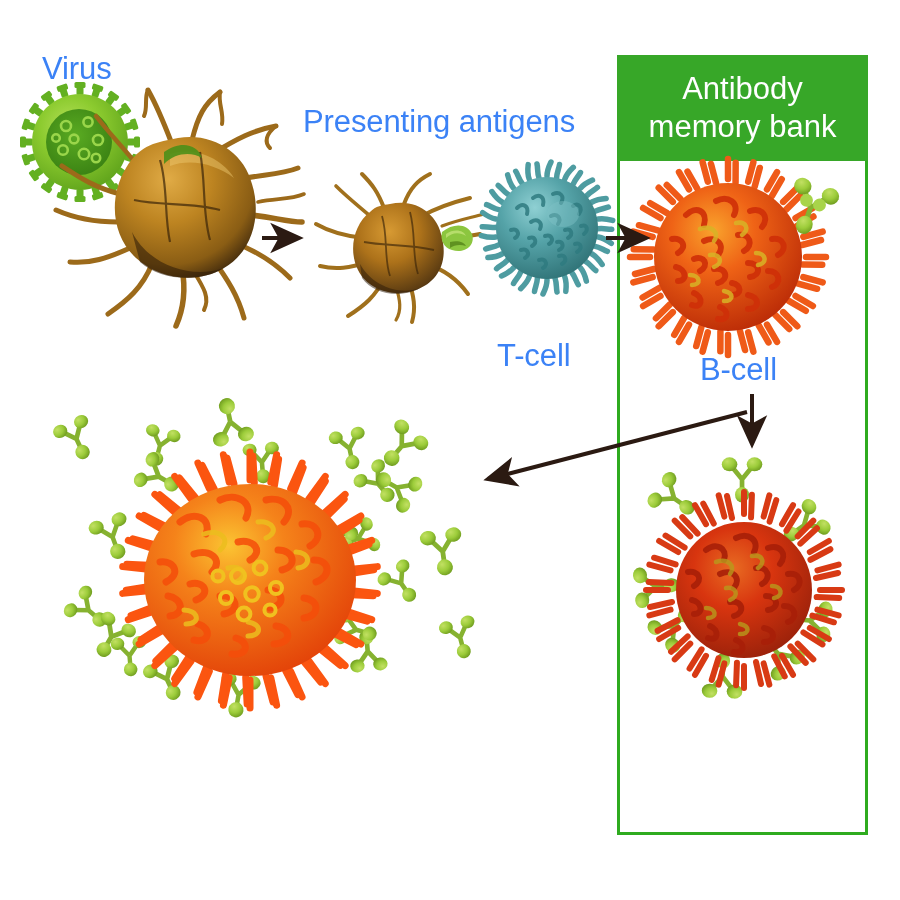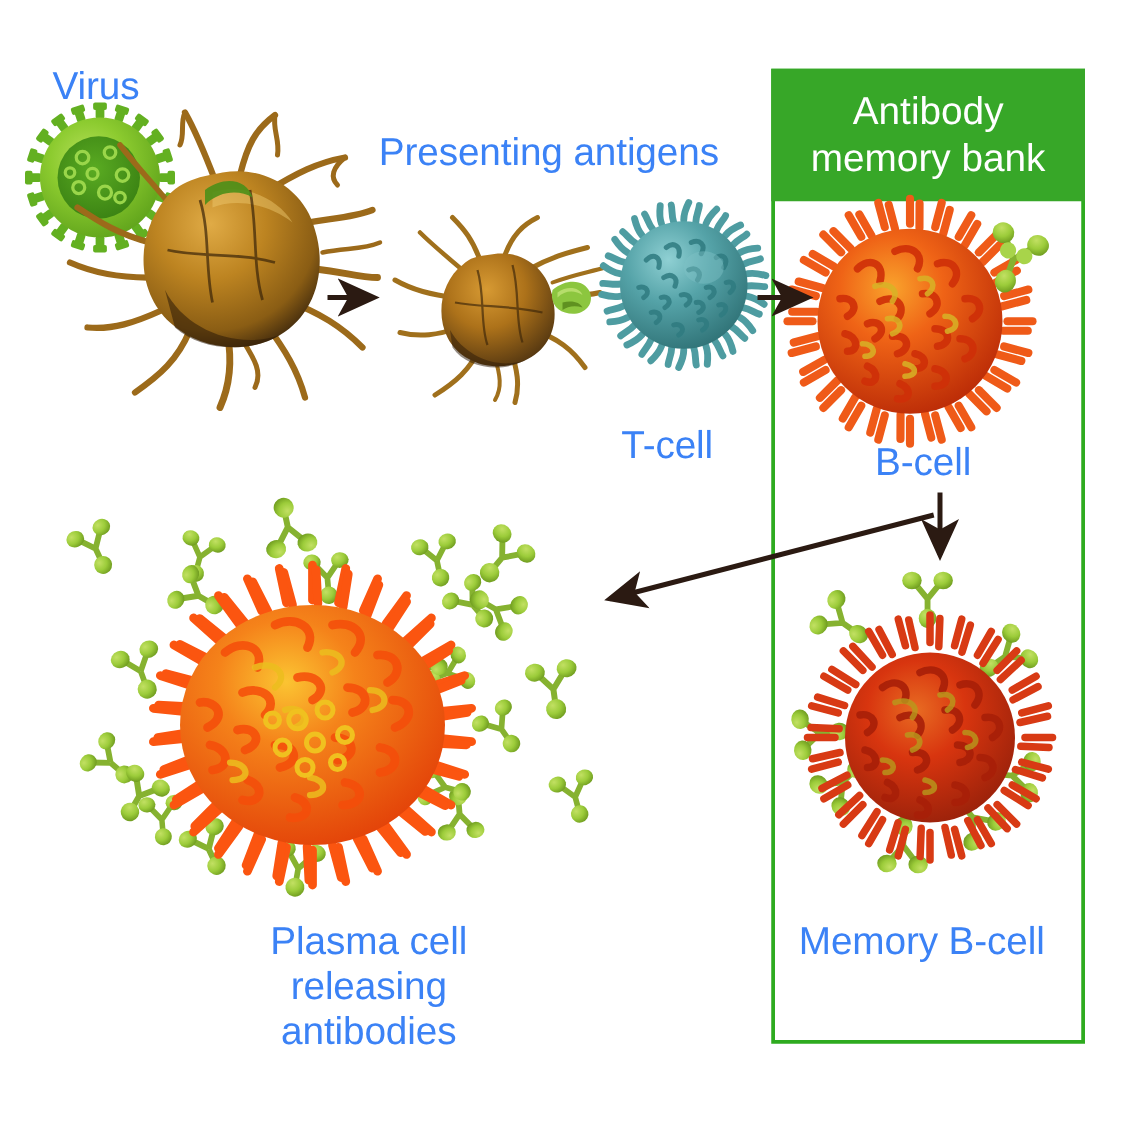--- a/index.html
+++ b/index.html
@@ -712,21 +712,17 @@
 
   <div class="lbl" style="left:42px; top:51px;">Virus</div>
 
 
   <div class="lbl" style="left:303px; top:104px;">Presenting antigens</div>
 
   <div class="lbl" style="left:497px; top:338px;">T-cell</div>
 
   <div class="lbl" style="left:700px; top:352px;">B-cell</div>
 
-  <div class="lbl" style="left:639px; top:735px;">Memory B-cell</div>
-
-  <div class="lbl center" style="left:160px; top:735px; width:270px; white-space:pre-line;">Plasma cell
-releasing
-antibodies</div>
+
 
   <div id="watermark"></div>
 
 </div>
 
 </body></html>

